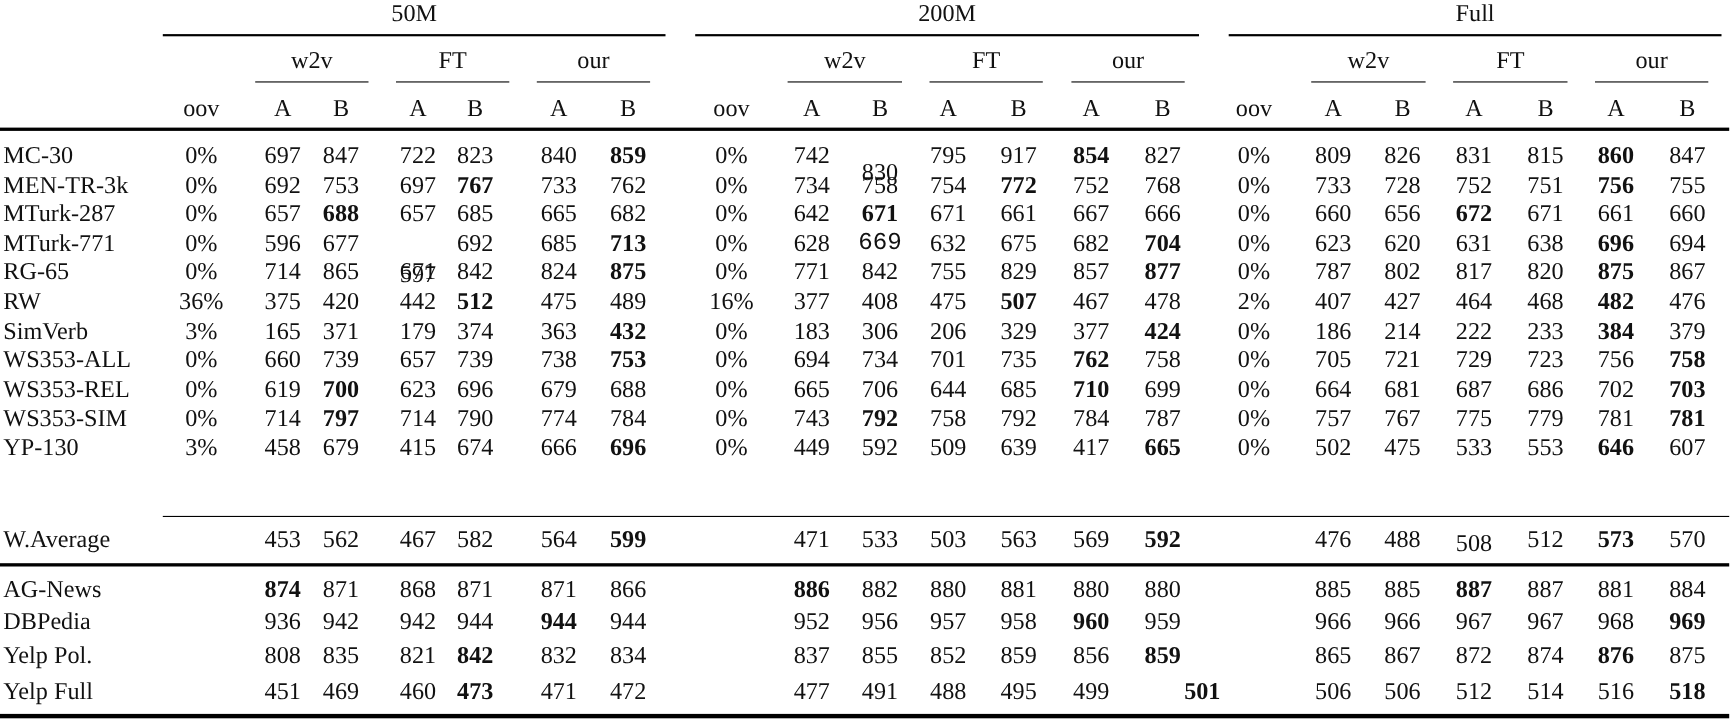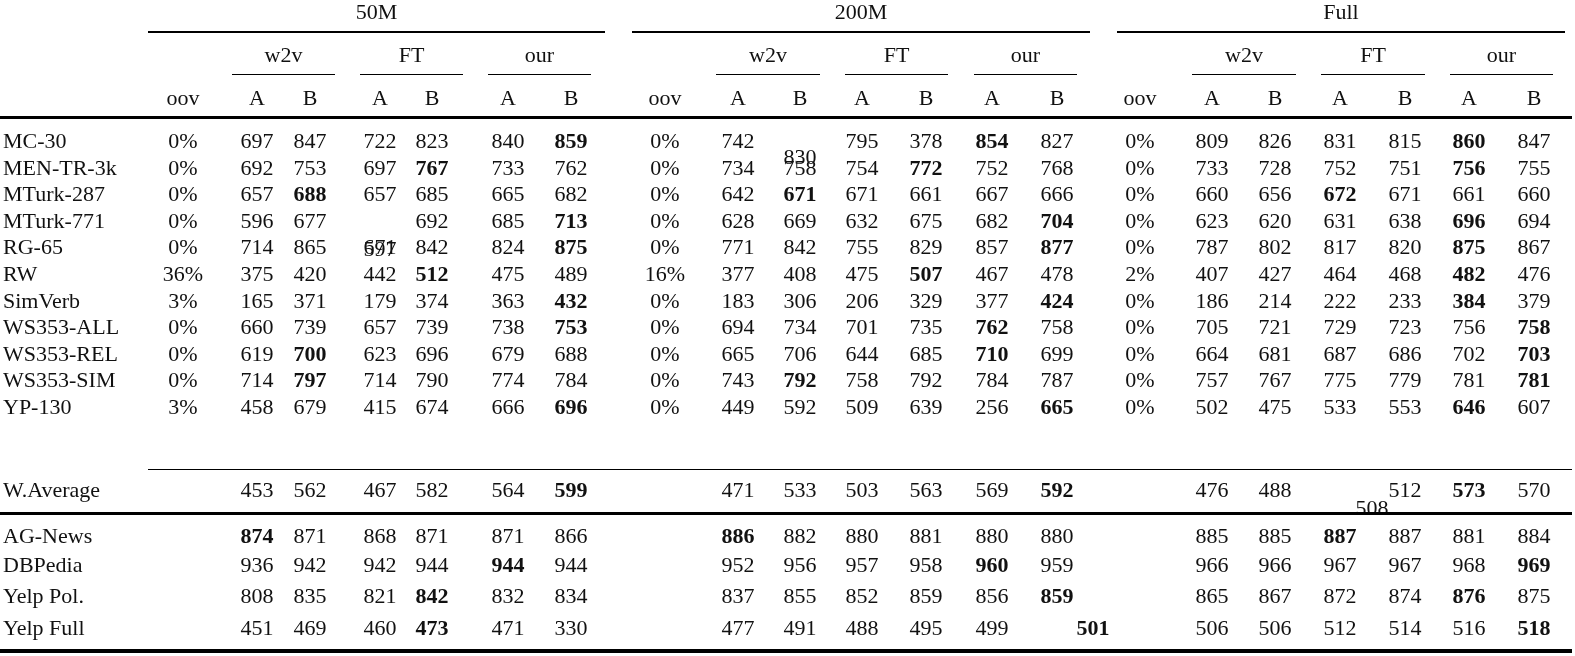--- a/index.html
+++ b/index.html
@@ -66,21 +66,21 @@
     <span class="t" style="left: 257px; top: 128px;">697</span>
     <span class="t" style="left: 310px; top: 128px;">847</span>
     <span class="t" style="left: 380px; top: 128px;">722</span>
     <span class="t" style="left: 432px; top: 128px;">823</span>
     <span class="t" style="left: 508px; top: 128px;">840</span>
     <span class="t b" style="left: 571px; top: 128px;">859</span>
     <span class="t" style="left: 665px; top: 128px;">0%</span>
     <span class="t" style="left: 738px; top: 128px;">742</span>
     <span class="t" style="left: 800px; top: 144px;">830</span>
     <span class="t" style="left: 862px; top: 128px;">795</span>
-    <span class="t" style="left: 926px; top: 128px;">378</span>
+    <span class="t" style="left: 926px; top: 128px;">917</span>
     <span class="t b" style="left: 992px; top: 128px;">854</span>
     <span class="t" style="left: 1057px; top: 128px;">827</span>
     <span class="t" style="left: 1140px; top: 128px;">0%</span>
     <span class="t" style="left: 1212px; top: 128px;">809</span>
     <span class="t" style="left: 1275px; top: 128px;">826</span>
     <span class="t" style="left: 1340px; top: 128px;">831</span>
     <span class="t" style="left: 1405px; top: 128px;">815</span>
     <span class="t b" style="left: 1469px; top: 128px;">860</span>
     <span class="t" style="left: 1534px; top: 128px;">847</span>
     <span class="lbl" style="top: 154.6px;">MEN-TR-3k</span>
@@ -130,21 +130,21 @@
     <span class="lbl" style="top: 207.8px;">MTurk-771</span>
     <span class="t" style="left: 183px; top: 207.8px;">0%</span>
     <span class="t" style="left: 257px; top: 207.8px;">596</span>
     <span class="t" style="left: 310px; top: 207.8px;">677</span>
     <span class="t" style="left: 380px; top: 207.8px; margin-top: 28px;">597</span>
     <span class="t" style="left: 432px; top: 207.8px;">692</span>
     <span class="t" style="left: 508px; top: 207.8px;">685</span>
     <span class="t b" style="left: 571px; top: 207.8px;">713</span>
     <span class="t" style="left: 665px; top: 207.8px;">0%</span>
     <span class="t" style="left: 738px; top: 207.8px;">628</span>
-    <span class="t" style="left: 800px; top: 207.8px;">669</span>
+    <span class="t" style="left: 800px; top: 207.8px; font-family: Liberation Mono, monospace;">669</span>
     <span class="t" style="left: 862px; top: 207.8px;">632</span>
     <span class="t" style="left: 926px; top: 207.8px;">675</span>
     <span class="t" style="left: 992px; top: 207.8px;">682</span>
     <span class="t b" style="left: 1057px; top: 207.8px;">704</span>
     <span class="t" style="left: 1140px; top: 207.8px;">0%</span>
     <span class="t" style="left: 1212px; top: 207.8px;">623</span>
     <span class="t" style="left: 1275px; top: 207.8px;">620</span>
     <span class="t" style="left: 1340px; top: 207.8px;">631</span>
     <span class="t" style="left: 1405px; top: 207.8px;">638</span>
     <span class="t b" style="left: 1469px; top: 207.8px;">696</span>
@@ -287,21 +287,21 @@
     <span class="t" style="left: 310px; top: 394px;">679</span>
     <span class="t" style="left: 380px; top: 394px;">415</span>
     <span class="t" style="left: 432px; top: 394px;">674</span>
     <span class="t" style="left: 508px; top: 394px;">666</span>
     <span class="t b" style="left: 571px; top: 394px;">696</span>
     <span class="t" style="left: 665px; top: 394px;">0%</span>
     <span class="t" style="left: 738px; top: 394px;">449</span>
     <span class="t" style="left: 800px; top: 394px;">592</span>
     <span class="t" style="left: 862px; top: 394px;">509</span>
     <span class="t" style="left: 926px; top: 394px;">639</span>
-    <span class="t" style="left: 992px; top: 394px;">256</span>
+    <span class="t" style="left: 992px; top: 394px;">417</span>
     <span class="t b" style="left: 1057px; top: 394px;">665</span>
     <span class="t" style="left: 1140px; top: 394px;">0%</span>
     <span class="t" style="left: 1212px; top: 394px;">502</span>
     <span class="t" style="left: 1275px; top: 394px;">475</span>
     <span class="t" style="left: 1340px; top: 394px;">533</span>
     <span class="t" style="left: 1405px; top: 394px;">553</span>
     <span class="t b" style="left: 1469px; top: 394px;">646</span>
     <span class="t" style="left: 1534px; top: 394px; text-align: right;">607</span>
     <div class="rule" style="left: 148px; top: 469px; width: 1424px; height: 1px;"></div>
     <span class="lbl" style="top: 477px;">W.Average</span>
@@ -312,21 +312,21 @@
     <span class="t" style="left: 508px; top: 477px;">564</span>
     <span class="t b" style="left: 571px; top: 477px;">599</span>
     <span class="t" style="left: 738px; top: 477px;">471</span>
     <span class="t" style="left: 800px; top: 477px;">533</span>
     <span class="t" style="left: 862px; top: 477px;">503</span>
     <span class="t" style="left: 926px; top: 477px;">563</span>
     <span class="t" style="left: 992px; top: 477px;">569</span>
     <span class="t b" style="left: 1057px; top: 477px;">592</span>
     <span class="t" style="left: 1212px; top: 477px;">476</span>
     <span class="t" style="left: 1275px; top: 477px;">488</span>
-    <span class="t" style="left: 1340px; top: 495px; margin-left: 32px;">508</span>
+    <span class="t" style="left: 1340px; top: 481px;">508</span>
     <span class="t" style="left: 1405px; top: 477px;">512</span>
     <span class="t b" style="left: 1469px; top: 477px;">573</span>
     <span class="t" style="left: 1534px; top: 477px;">570</span>
     <div class="rule" style="left: 0px; top: 512px; width: 1572px; height: 3px;"></div>
     <span class="lbl" style="top: 523px;">AG-News</span>
     <span class="t b" style="left: 257px; top: 523px;">874</span>
     <span class="t" style="left: 310px; top: 523px;">871</span>
     <span class="t" style="left: 380px; top: 523px;">868</span>
     <span class="t" style="left: 432px; top: 523px;">871</span>
     <span class="t" style="left: 508px; top: 523px;">871</span>
@@ -380,21 +380,21 @@
     <span class="t" style="left: 1340px; top: 583px;">872</span>
     <span class="t" style="left: 1405px; top: 583px;">874</span>
     <span class="t b" style="left: 1469px; top: 583px;">876</span>
     <span class="t" style="left: 1534px; top: 583px;">875</span>
     <span class="lbl" style="top: 615px;">Yelp Full</span>
     <span class="t" style="left: 257px; top: 615px;">451</span>
     <span class="t" style="left: 310px; top: 615px;">469</span>
     <span class="t" style="left: 380px; top: 615px;">460</span>
     <span class="t b" style="left: 432px; top: 615px;">473</span>
     <span class="t" style="left: 508px; top: 615px;">471</span>
-    <span class="t" style="left: 571px; top: 615px;">330</span>
+    <span class="t" style="left: 571px; top: 615px;">472</span>
     <span class="t" style="left: 738px; top: 615px;">477</span>
     <span class="t" style="left: 800px; top: 615px;">491</span>
     <span class="t" style="left: 862px; top: 615px;">488</span>
     <span class="t" style="left: 926px; top: 615px;">495</span>
     <span class="t" style="left: 992px; top: 615px;">499</span>
     <span class="t b" style="left: 1057px; top: 615px; margin-left: 36px;">501</span>
     <span class="t" style="left: 1212px; top: 615px;">506</span>
     <span class="t" style="left: 1275px; top: 615px;">506</span>
     <span class="t" style="left: 1340px; top: 615px;">512</span>
     <span class="t" style="left: 1405px; top: 615px;">514</span>

